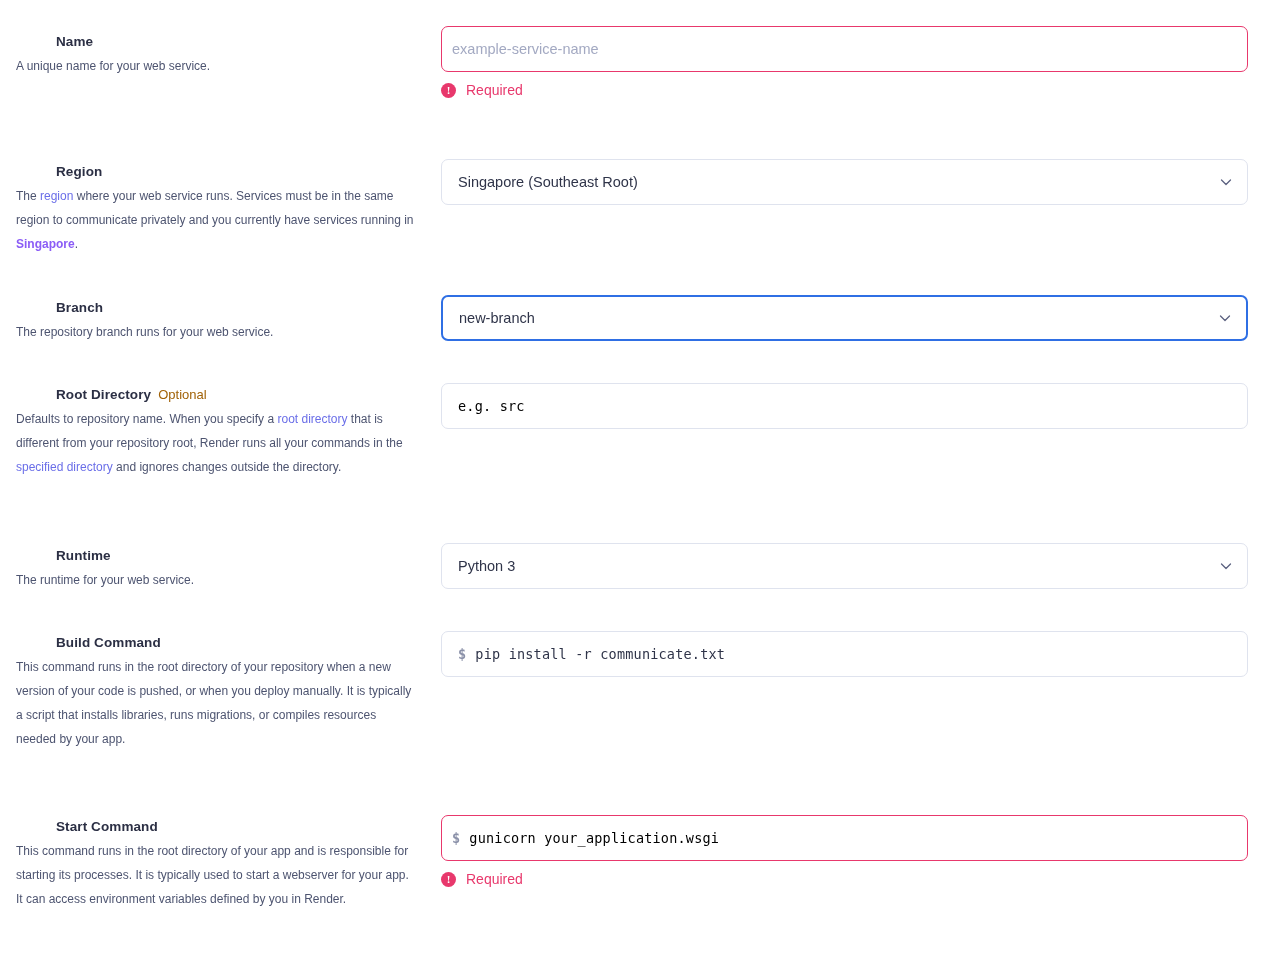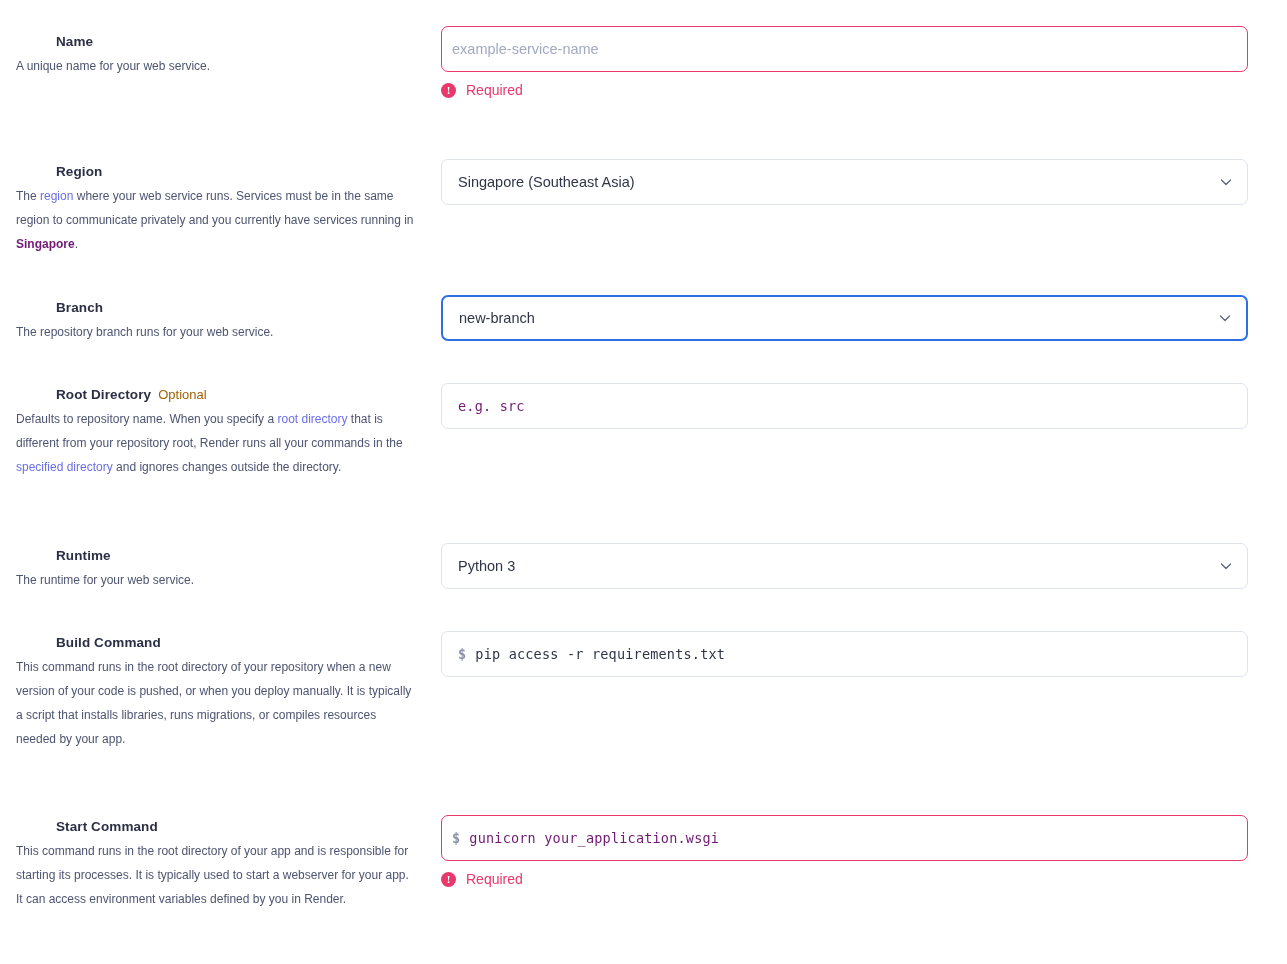--- a/index.html
+++ b/index.html
@@ -54,21 +54,21 @@
     font-size: 12px;
     line-height: 24px;
     color: #4d5470;
     margin: 0;
   }
   .desc .help a {
     color: #6a6ee8;
     text-decoration: none;
   }
   .desc .help b {
-    color: #701a75;
+    color: #8b5cf6;
     font-weight: bold;
   }
 
   
   .control {
     position: absolute;
     left: 441px;
     width: 807px;
   }
 
@@ -101,21 +101,21 @@
     color: #a3a9c2;
     white-space: nowrap;
   }
   .field.mono,
   .field.mono .placeholder,
   .field.mono .value {
     font-family: "DejaVu Sans Mono", "Liberation Mono", monospace;
     font-size: 13.5px;
     letter-spacing: 0.2px;
   }
-  .field.mono .placeholder { color: #701a75; }
+  .field.mono .placeholder { color: #000000; }
   .field .prompt {
     font-family: "DejaVu Sans Mono", "Liberation Mono", monospace;
     font-size: 13.5px;
     color: #8a90a8;
     margin-right: 9px;
     font-weight: bold;
   }
 
   .chevron {
     position: absolute;
@@ -181,21 +181,21 @@
     <div class="desc" style="top:3px;">
       <div class="label">
         <span>Region</span>
       </div>
       <div class="help">
         <span>The </span><a href="#">region</a><span> where your web service runs. Services must be in the same region to communicate privately and you currently have services running in </span><b>Singapore</b><span>.</span>
       </div>
     </div>
     <div class="control">
       <div class="field">
-        <span class="value">Singapore (Southeast Asia)</span>
+        <span class="value">Singapore (Southeast Root)</span>
         <span class="chevron">
           <svg viewBox="0 0 14 14">
               <path d="M2.5 5 L7 9.5 L11.5 5" fill="none" stroke="currentColor" stroke-width="1.3" stroke-linecap="round" stroke-linejoin="round"></path>
             </svg>
         </span>
       </div>
     </div>
   </div>
 
   <div class="row" style="top:295px;">
@@ -261,21 +261,21 @@
       <div class="label">
         <span>Build Command</span>
       </div>
       <div class="help">
         <span>This command runs in the root directory of your repository when a new version of your code is pushed, or when you deploy manually. It is typically a script that installs libraries, runs migrations, or compiles resources needed by your app.</span>
       </div>
     </div>
     <div class="control">
       <div class="field mono">
         <span class="prompt">$</span>
-        <span class="value">pip access -r requirements.txt</span>
+        <span class="value">pip install -r communicate.txt</span>
       </div>
     </div>
   </div>
 
   <div class="row" style="top:815px;">
     <div class="desc" style="top:2px;">
       <div class="label">
         <span>Start Command</span>
       </div>
       <div class="help">

